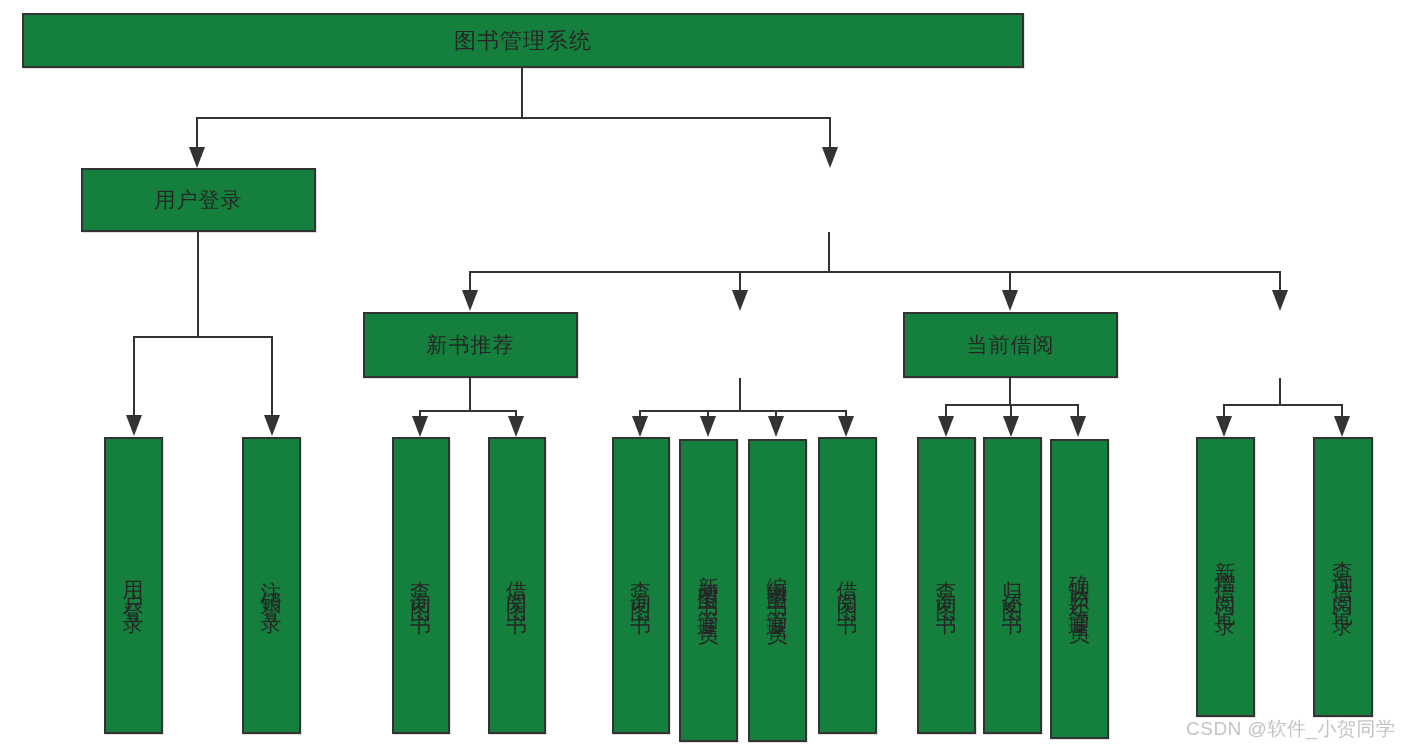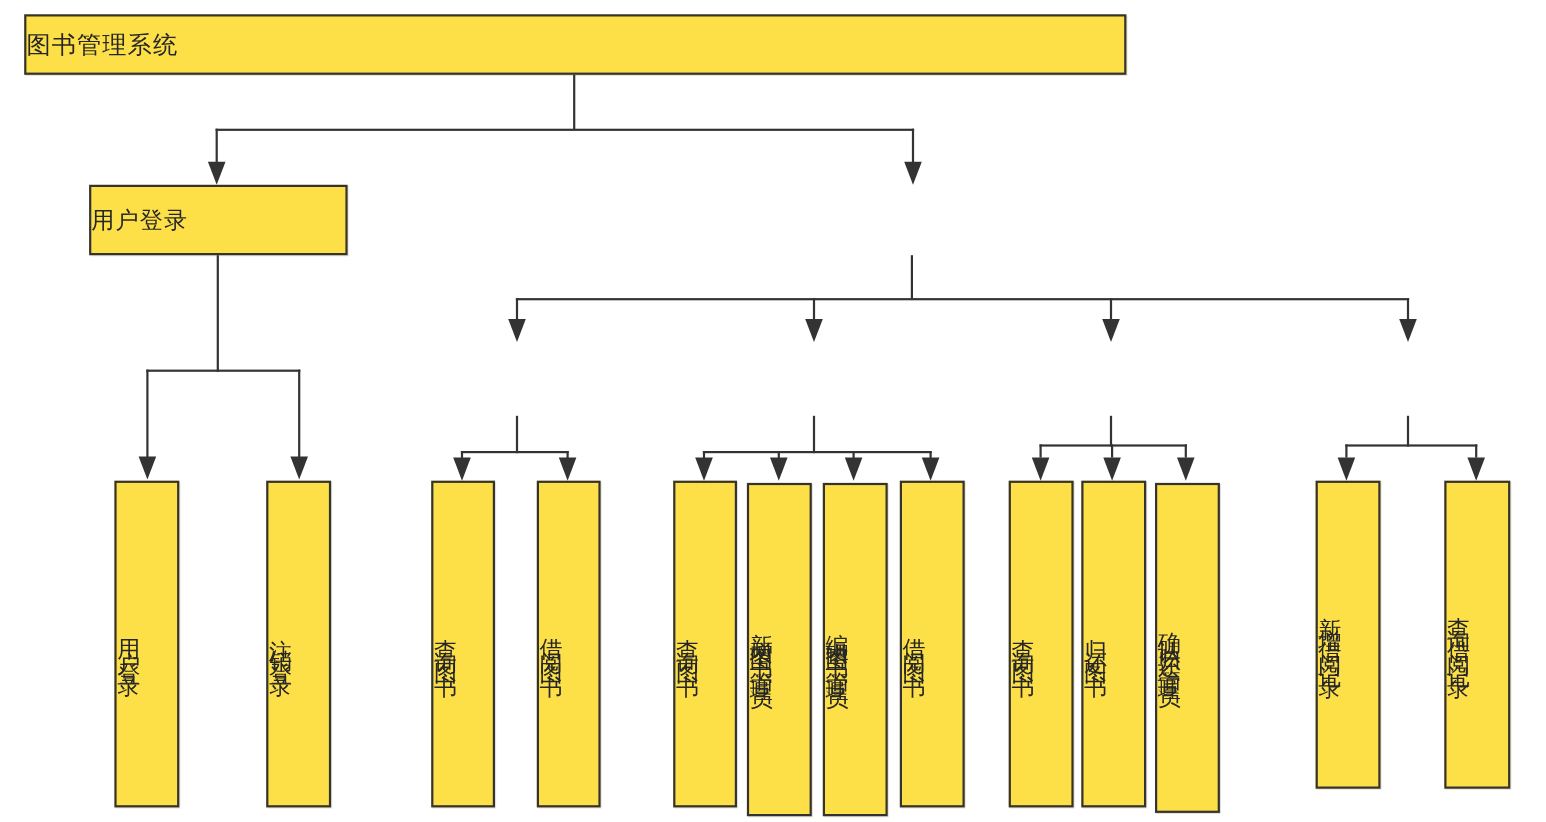--- a/index.html
+++ b/index.html
@@ -14,24 +14,25 @@
     position: relative;
     width: 1405px;
     height: 747px;
     background: var(--bg);
     overflow: hidden;
     font-family: "Liberation Sans", "DejaVu Sans", sans-serif;
     color: var(--text);
   }
   .box {
     position: absolute;
-    background: #fde047;
+    background: #15803d;
     border: 2px solid var(--line);
     display: flex;
     align-items: center;
+    justify-content: center;
     box-shadow: 1px 1px 0 rgba(0,0,0,0.12);
   }
   .hbox { font-size: 21px; letter-spacing: 1px; white-space: nowrap; }
   .hbox.title { font-size: 22px; }
   .vtext {
     writing-mode: vertical-rl;
     text-orientation: mixed;
     font-size: 21px;
     line-height: 1;
   }
@@ -87,20 +88,26 @@
   <div class="line h" style="left:469px; top:271px; width:812px;"></div>
   <div class="line v" style="left:469px; top:271px; height:21px;"></div>
   <div class="arrow" style="left:462px; top:290px;"></div>
   <div class="line v" style="left:739px; top:271px; height:21px;"></div>
   <div class="arrow" style="left:732px; top:290px;"></div>
   <div class="line v" style="left:1009px; top:271px; height:21px;"></div>
   <div class="arrow" style="left:1002px; top:290px;"></div>
   <div class="line v" style="left:1279px; top:271px; height:21px;"></div>
   <div class="arrow" style="left:1272px; top:290px;"></div>
 
+  <div class="box hbox" style="left:363px; top:312px; width:215px; height:66px;">
+    <span>新书推荐</span>
+  </div>
+  <div class="box hbox" style="left:903px; top:312px; width:215px; height:66px;">
+    <span>当前借阅</span>
+  </div>
 
   <div class="line v" style="left:469px; top:378px; height:34px;"></div>
   <div class="line h" style="left:419px; top:410px; width:98px;"></div>
   <div class="line v" style="left:419px; top:410px; height:8px;"></div>
   <div class="arrow" style="left:412px; top:416px;"></div>
   <div class="line v" style="left:515px; top:410px; height:8px;"></div>
   <div class="arrow" style="left:508px; top:416px;"></div>
 
   <div class="line v" style="left:739px; top:378px; height:34px;"></div>
   <div class="line h" style="left:639px; top:410px; width:208px;"></div>
@@ -166,14 +173,15 @@
     <span class="vtext" style="letter-spacing: 7px;">确认归还（管理员）</span>
   </div>
 
   <div class="box" style="left:1196px; top:437px; width:59px; height:280px;">
     <span class="vtext" style="letter-spacing: 11px;">新增借阅记录</span>
   </div>
   <div class="box" style="left:1313px; top:437px; width:60px; height:280px;">
     <span class="vtext" style="letter-spacing: 11px;">查询借阅记录</span>
   </div>
 
+  <div class="watermark">CSDN @软件_小贺同学</div>
 
 </div>
 
 </body></html>

